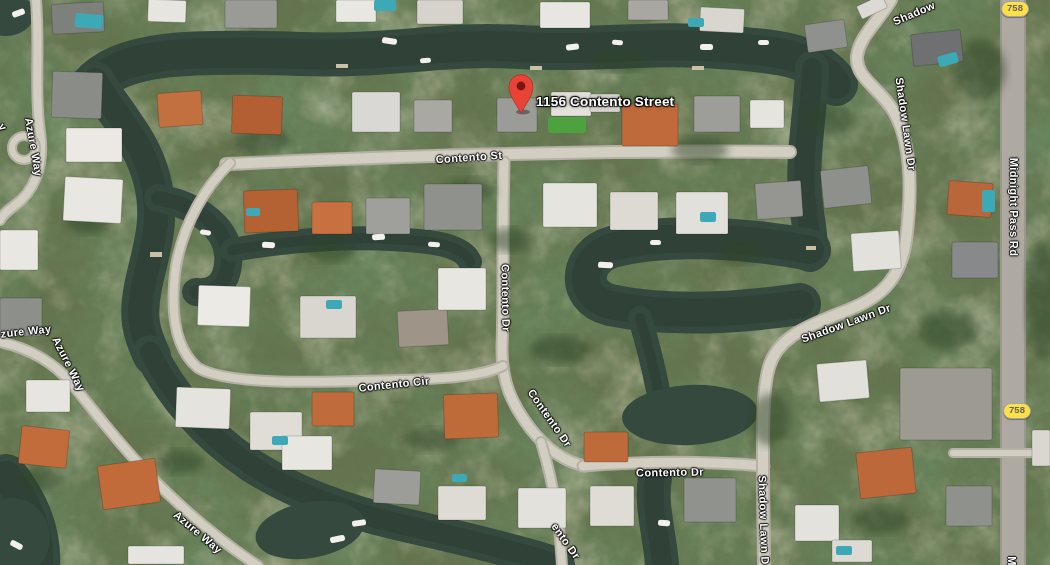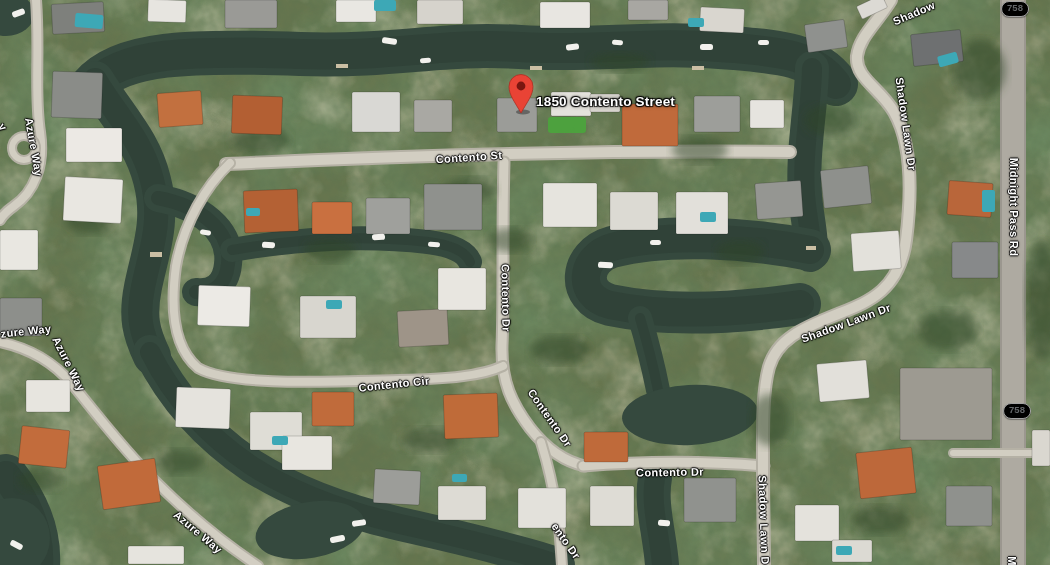--- a/index.html
+++ b/index.html
@@ -10,21 +10,21 @@
   #scene{position:absolute;left:0;top:0;}
   #overlay{position:absolute;left:0;top:0;width:100%;height:100%;pointer-events:none;}
   .street-label{
     position:absolute;white-space:nowrap;
     font:700 11px "Liberation Sans",sans-serif;letter-spacing:.4px;color:#fff;
     text-shadow:-1px 0 1px rgba(0,0,0,.85),1px 0 1px rgba(0,0,0,.85),
                 0 -1px 1px rgba(0,0,0,.85),0 1px 1px rgba(0,0,0,.85),0 0 3px rgba(0,0,0,.6);
   }
   .route-badge{
     position:absolute;transform:translate(-50%,-50%);
-    background:#000000;border:1px solid #a3a3a3;border-radius:9px;
+    background:#fde047;border:1px solid #a3a3a3;border-radius:9px;
     padding:0 5px;height:14px;line-height:14px;
     font:700 9.5px "Liberation Sans",sans-serif;color:#636669;
     box-shadow:0 1px 1px rgba(0,0,0,.35);
   }
   .marker-label{
     position:absolute;left:536px;top:94px;white-space:nowrap;
     font:700 13.5px "Liberation Sans",sans-serif;letter-spacing:.2px;color:#fff;
     text-shadow:-1px -1px 1px rgba(0,0,0,.9),1px -1px 1px rgba(0,0,0,.9),
                 -1px 1px 1px rgba(0,0,0,.9),1px 1px 1px rgba(0,0,0,.9),0 0 4px rgba(0,0,0,.7);
   }
@@ -262,15 +262,15 @@
         <div class="street-label" style="left: 34px; top: 147px; transform: translate(-50%, -50%) rotate(80deg);">Azure Way</div>
         <div class="street-label" style="left: 26px; top: 331px; transform: translate(-50%, -50%) rotate(-6deg);">zure Way</div>
         <div class="street-label" style="left: 69px; top: 364px; transform: translate(-50%, -50%) rotate(63deg);">Azure Way</div>
         <div class="street-label" style="left: 198px; top: 532px; transform: translate(-50%, -50%) rotate(40deg);">Azure Way</div>
         <div class="street-label" style="left: 3px; top: 127px; transform: translate(-50%, -50%) rotate(55deg);">y</div>
       </div>
     <div id="badges">
         <div class="route-badge" style="left: 1015px; top: 9px;">758</div>
         <div class="route-badge" style="left: 1017px; top: 411px;">758</div>
       </div>
-    <div class="marker-label">1850 Contento Street</div>
+    <div class="marker-label">1156 Contento Street</div>
   </div>
 </div>
 
 </body></html>

